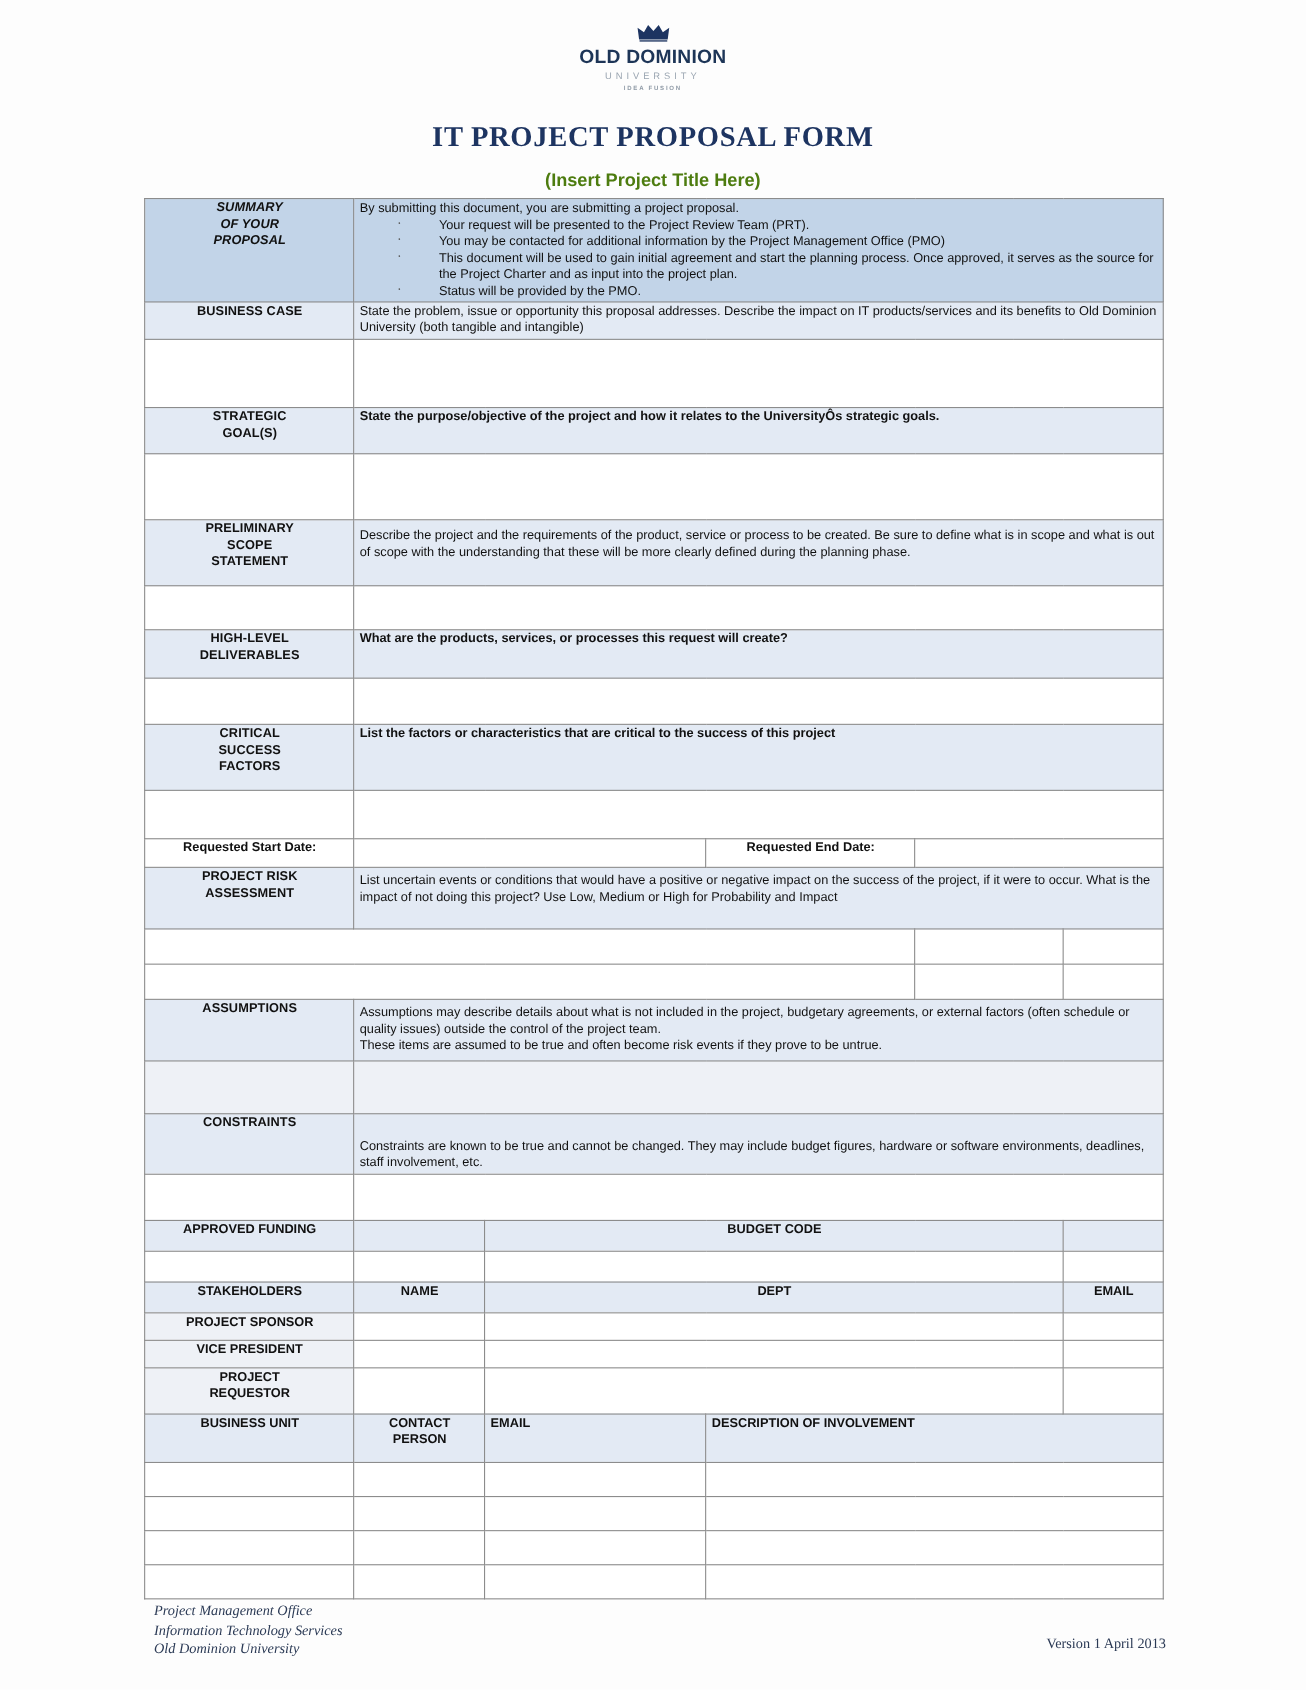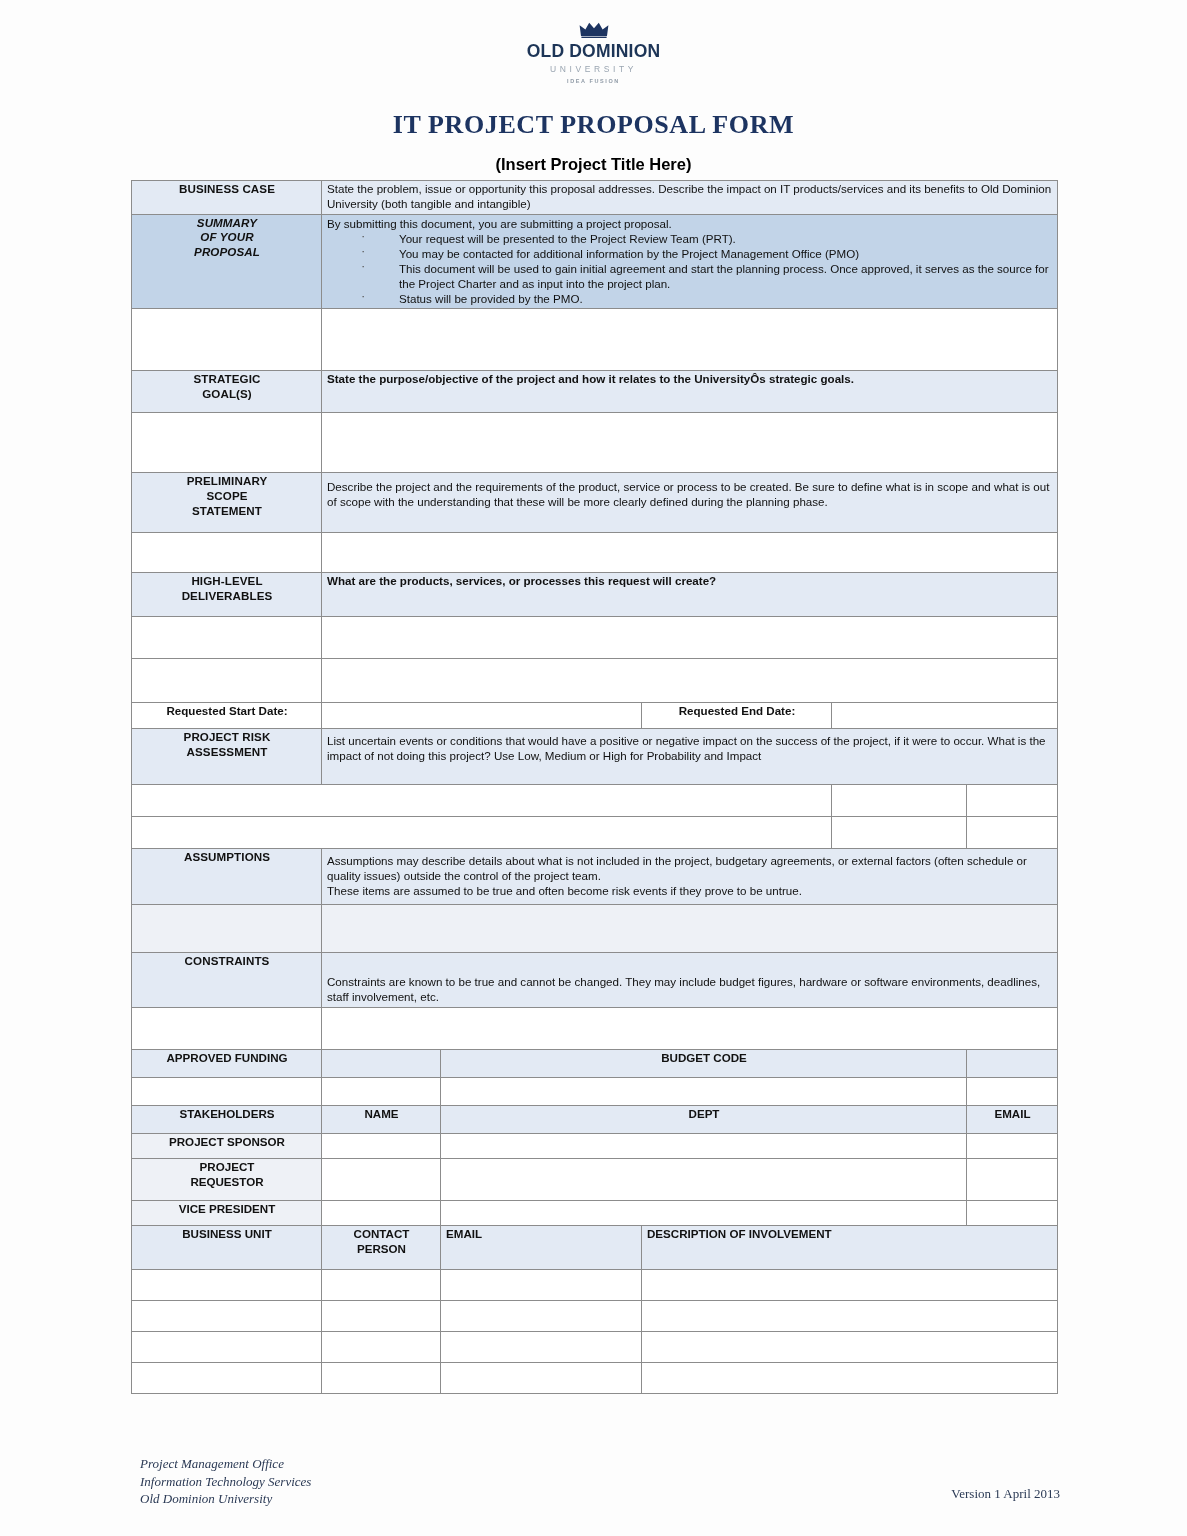--- a/index.html
+++ b/index.html
@@ -76,21 +76,21 @@
   }
   .doc-subtitle {
     position: absolute;
     top: 155px;
     left: 0;
     width: 1187px;
     text-align: center;
     font-family: "Liberation Sans", sans-serif;
     font-weight: bold;
     font-size: 16.5px;
-    color: #000000;
+    color: #4d7c0f;
   }
 
   
   .form-wrap {
     position: absolute;
     left: 131px;
     top: 180px;
     width: 926px;
   }
   table.form {
@@ -216,40 +216,40 @@
         <col style="width:119px">
         <col style="width:201px">
         <col style="width:190px">
         <col style="width:89px">
         <col style="width:46px">
         <col style="width:91px">
       </colgroup>
 
       <tbody>
           <tr>
-        <td class="lbl sh-light" style="height:28px">BUSINESS CASE</td>
-        <td class="sh-light body-txt" colspan="6">State the problem, issue or opportunity this proposal addresses.  Describe the  impact on IT products/services and its benefits to Old Dominion University (both tangible and intangible)</td>
-      </tr>
-
-      <tr>
         <td class="lbl lbl-italic sh-deep" rowspan="1">
           <div>SUMMARY</div>
           <div>OF YOUR</div>
           <div>PROPOSAL</div>
         </td>
         <td class="sh-deep" colspan="6">
           <div class="intro-line">By submitting this document, you are submitting a project proposal.</div>
           <ul class="bullets">
             <li>Your request will be presented to the Project Review Team (PRT).</li>
             <li>You may be contacted for additional information by the Project Management Office (PMO)</li>
             <li>This document will be used to gain initial agreement and start the planning process.  Once approved, it serves as the source for the Project Charter and as input into the project plan.</li>
             <li>Status will be provided by the PMO.</li>
           </ul>
         </td>
       </tr>
+
+      <tr>
+        <td class="lbl sh-light" style="height:28px">BUSINESS CASE</td>
+        <td class="sh-light body-txt" colspan="6">State the problem, issue or opportunity this proposal addresses.  Describe the  impact on IT products/services and its benefits to Old Dominion University (both tangible and intangible)</td>
+      </tr>
       <tr>
         <td class="sh-white" style="height:58px"></td>
         <td class="sh-white" colspan="6"></td>
       </tr>
 
       <tr>
         <td class="lbl sh-light" style="height:38px">
           <div>STRATEGIC</div>
           <div>GOAL(S)</div>
         </td>
@@ -279,20 +279,28 @@
           <div>DELIVERABLES</div>
         </td>
         <td class="sh-light body-txt body-bottom" colspan="6">What are the products, services, or processes this request will create?</td>
       </tr>
       <tr>
         <td class="sh-white" style="height:38px"></td>
         <td class="sh-white" colspan="6"></td>
       </tr>
 
       <tr>
+        <td class="lbl sh-light" style="height:56px">
+          <div>CRITICAL</div>
+          <div>SUCCESS</div>
+          <div>FACTORS</div>
+        </td>
+        <td class="sh-light body-txt body-bottom" colspan="6">List the factors or characteristics that are critical to the success of this project</td>
+      </tr>
+      <tr>
         <td class="sh-white" style="height:40px"></td>
         <td class="sh-white" colspan="6"></td>
       </tr>
 
       <tr>
         <td class="lbl-left sh-white" style="height:22px">Requested Start Date:</td>
         <td class="sh-white" colspan="2"></td>
         <td class="lbl-left sh-white">Requested End Date:</td>
         <td class="sh-white" colspan="3"></td>
       </tr>
@@ -356,30 +364,30 @@
         <td class="colhdr sh-light" colspan="4">DEPT</td>
         <td class="colhdr sh-light">EMAIL</td>
       </tr>
       <tr>
         <td class="lbl-left sh-pale" style="height:21px">PROJECT SPONSOR</td>
         <td class="sh-white"></td>
         <td class="sh-white" colspan="4"></td>
         <td class="sh-white"></td>
       </tr>
       <tr>
+        <td class="lbl-left sh-pale" style="height:21px">VICE PRESIDENT</td>
+        <td class="sh-white"></td>
+        <td class="sh-white" colspan="4"></td>
+        <td class="sh-white"></td>
+      </tr>
+      <tr>
         <td class="lbl-left sh-pale" style="height:38px">
           <div>PROJECT</div>
           <div>REQUESTOR</div>
         </td>
-        <td class="sh-white"></td>
-        <td class="sh-white" colspan="4"></td>
-        <td class="sh-white"></td>
-      </tr>
-      <tr>
-        <td class="lbl-left sh-pale" style="height:21px">VICE PRESIDENT</td>
         <td class="sh-white"></td>
         <td class="sh-white" colspan="4"></td>
         <td class="sh-white"></td>
       </tr>
 
       <tr>
         <td class="lbl-left sh-light lbl-bottom" style="height:40px">BUSINESS UNIT</td>
         <td class="lbl-left sh-light">
           <div>CONTACT</div>
           <div>PERSON</div>

